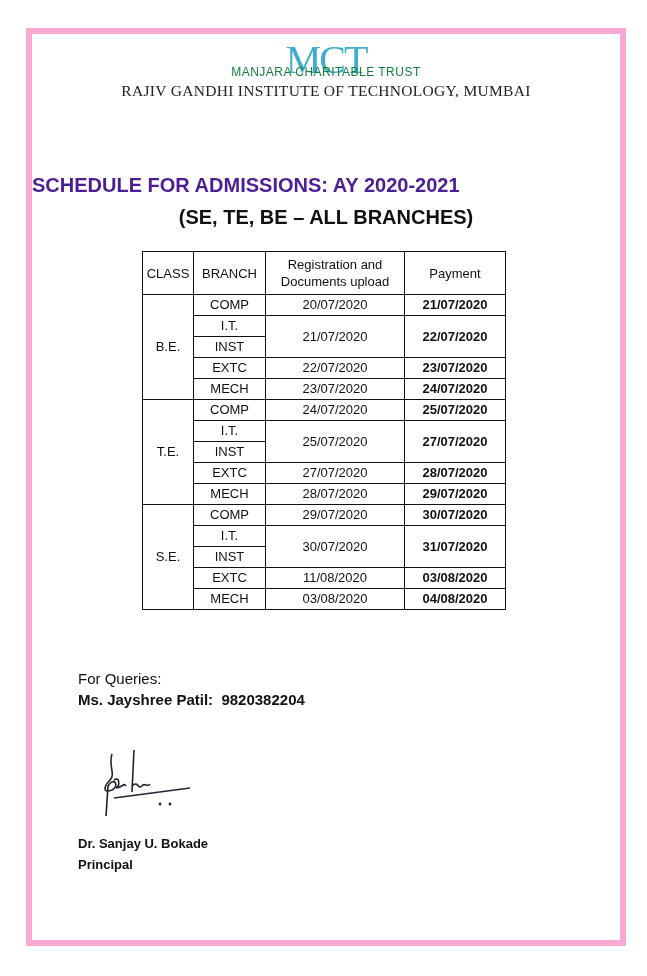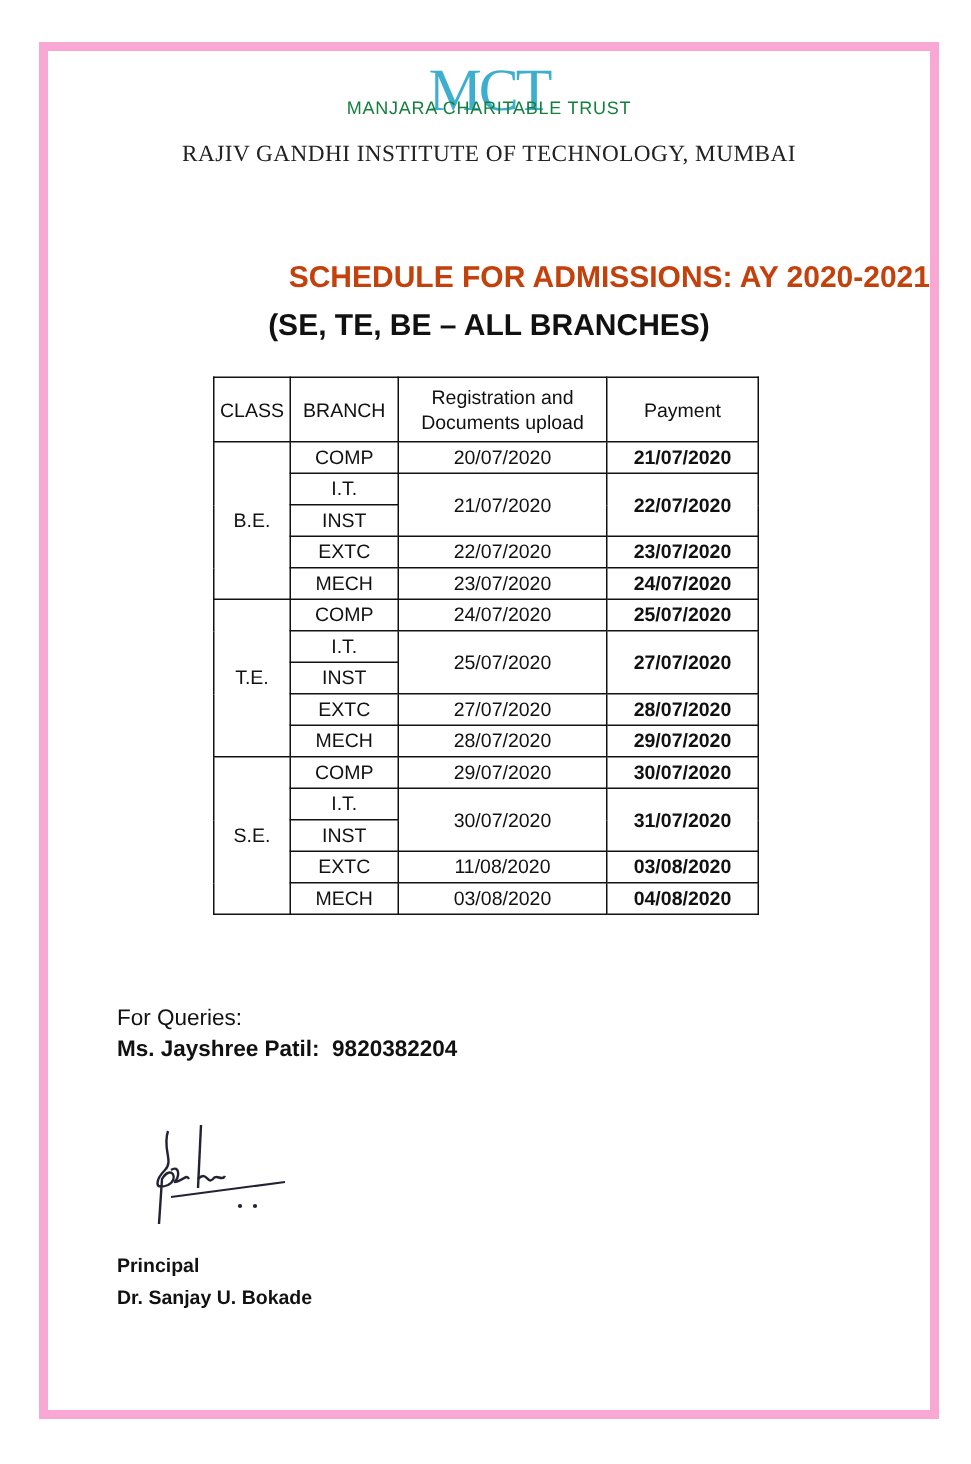--- a/index.html
+++ b/index.html
@@ -1,21 +1,21 @@
 <!DOCTYPE html>
 <html><head>
 <meta charset="utf-8">
 <style>
   html, body { margin: 0; padding: 0; background: #ffffff; }
   body { width: 647px; height: 976px; position: relative; overflow: hidden; font-family: "Liberation Sans", "DejaVu Sans", sans-serif; color: #111; }
   .frame { position: absolute; left: 26px; top: 28px; width: 588px; height: 906px; border: 6px solid #f9a8d4; background: #fff; }
   .logo { position: absolute; left: 0; right: 0; top: 6px; text-align: center; font-family: "Liberation Serif", "DejaVu Serif", serif; color: #2aa6c9; font-size: 40px; letter-spacing: -2px; line-height: 40px; opacity: 0.9; }
   .trust { position: absolute; left: 0; right: 0; top: 31px; text-align: center; font-family: Liberation Sans, sans-serif; font-size: 12px; letter-spacing: 0.5px; color: #15803d; }
-  .inst { position: absolute; left: 0; right: 0; top: 48px; text-align: center; font-family: "Liberation Serif", "DejaVu Serif", serif; font-size: 15.5px; letter-spacing: 0.3px; color: #222; margin-top: 12px; }
-  .title1 { position: absolute; left: 0; right: 0; top: 140px; text-align: right; font-weight: bold; font-size: 20px; color: #c2410c; }
+  .inst { position: absolute; left: 0; right: 0; top: 48px; text-align: center; font-family: "Liberation Serif", "DejaVu Serif", serif; font-size: 15.5px; letter-spacing: 0.3px; color: #222; }
+  .title1 { position: absolute; left: 0; right: 0; top: 140px; text-align: left; font-weight: bold; font-size: 20px; color: #4c1d95; }
   .title2 { position: absolute; left: 0; right: 0; top: 172px; text-align: center; font-weight: bold; font-size: 20px; color: #111; }
   table.sched { position: absolute; left: 110px; top: 217px; border-collapse: collapse; font-size: 13px; }
   table.sched td, table.sched th { border: 1.5px solid #111; text-align: center; padding: 0; }
   table.sched th { font-weight: normal; height: 42px; line-height: 17px; font-size: 13px; }
   table.sched td { height: 20px; line-height: 20px; }
   .c-class { width: 50px; } .c-branch { width: 71px; } .c-reg { width: 138px; } .c-pay { width: 100px; }
   .pay { font-weight: bold; }
   .group-sep td { border-top-width: 2.5px; }
   .queries { position: absolute; left: 46px; top: 634px; font-size: 15px; line-height: 21px; }
   .queries .b { font-weight: bold; }
@@ -130,16 +130,16 @@
     <path d="M26 8 C22 20, 30 28, 24 34 C18 40, 16 48, 26 44 C34 40, 28 30, 22 40 L20 70" stroke="#223" stroke-width="1.6" fill="none"></path>
     <path d="M28 34 C34 30, 34 40, 30 42 C36 42, 38 36, 40 40" stroke="#223" stroke-width="1.6" fill="none"></path>
     <path d="M48 4 L46 46" stroke="#223" stroke-width="1.6" fill="none"></path>
     <path d="M46 40 C52 34, 52 44, 56 40 C58 36, 62 42, 64 38" stroke="#223" stroke-width="1.6" fill="none"></path>
     <path d="M28 52 L104 42" stroke="#223" stroke-width="1.4" fill="none"></path>
     <circle cx="74" cy="58" r="1.4" fill="#223"></circle>
     <circle cx="84" cy="58" r="1.4" fill="#223"></circle>
   </svg>
 
   <div class="principal">
+    <div>Dr. Sanjay U. Bokade</div>
     <div>Principal</div>
-    <div>Dr. Sanjay U. Bokade</div>
   </div>
 </div>
 
 </body></html>

